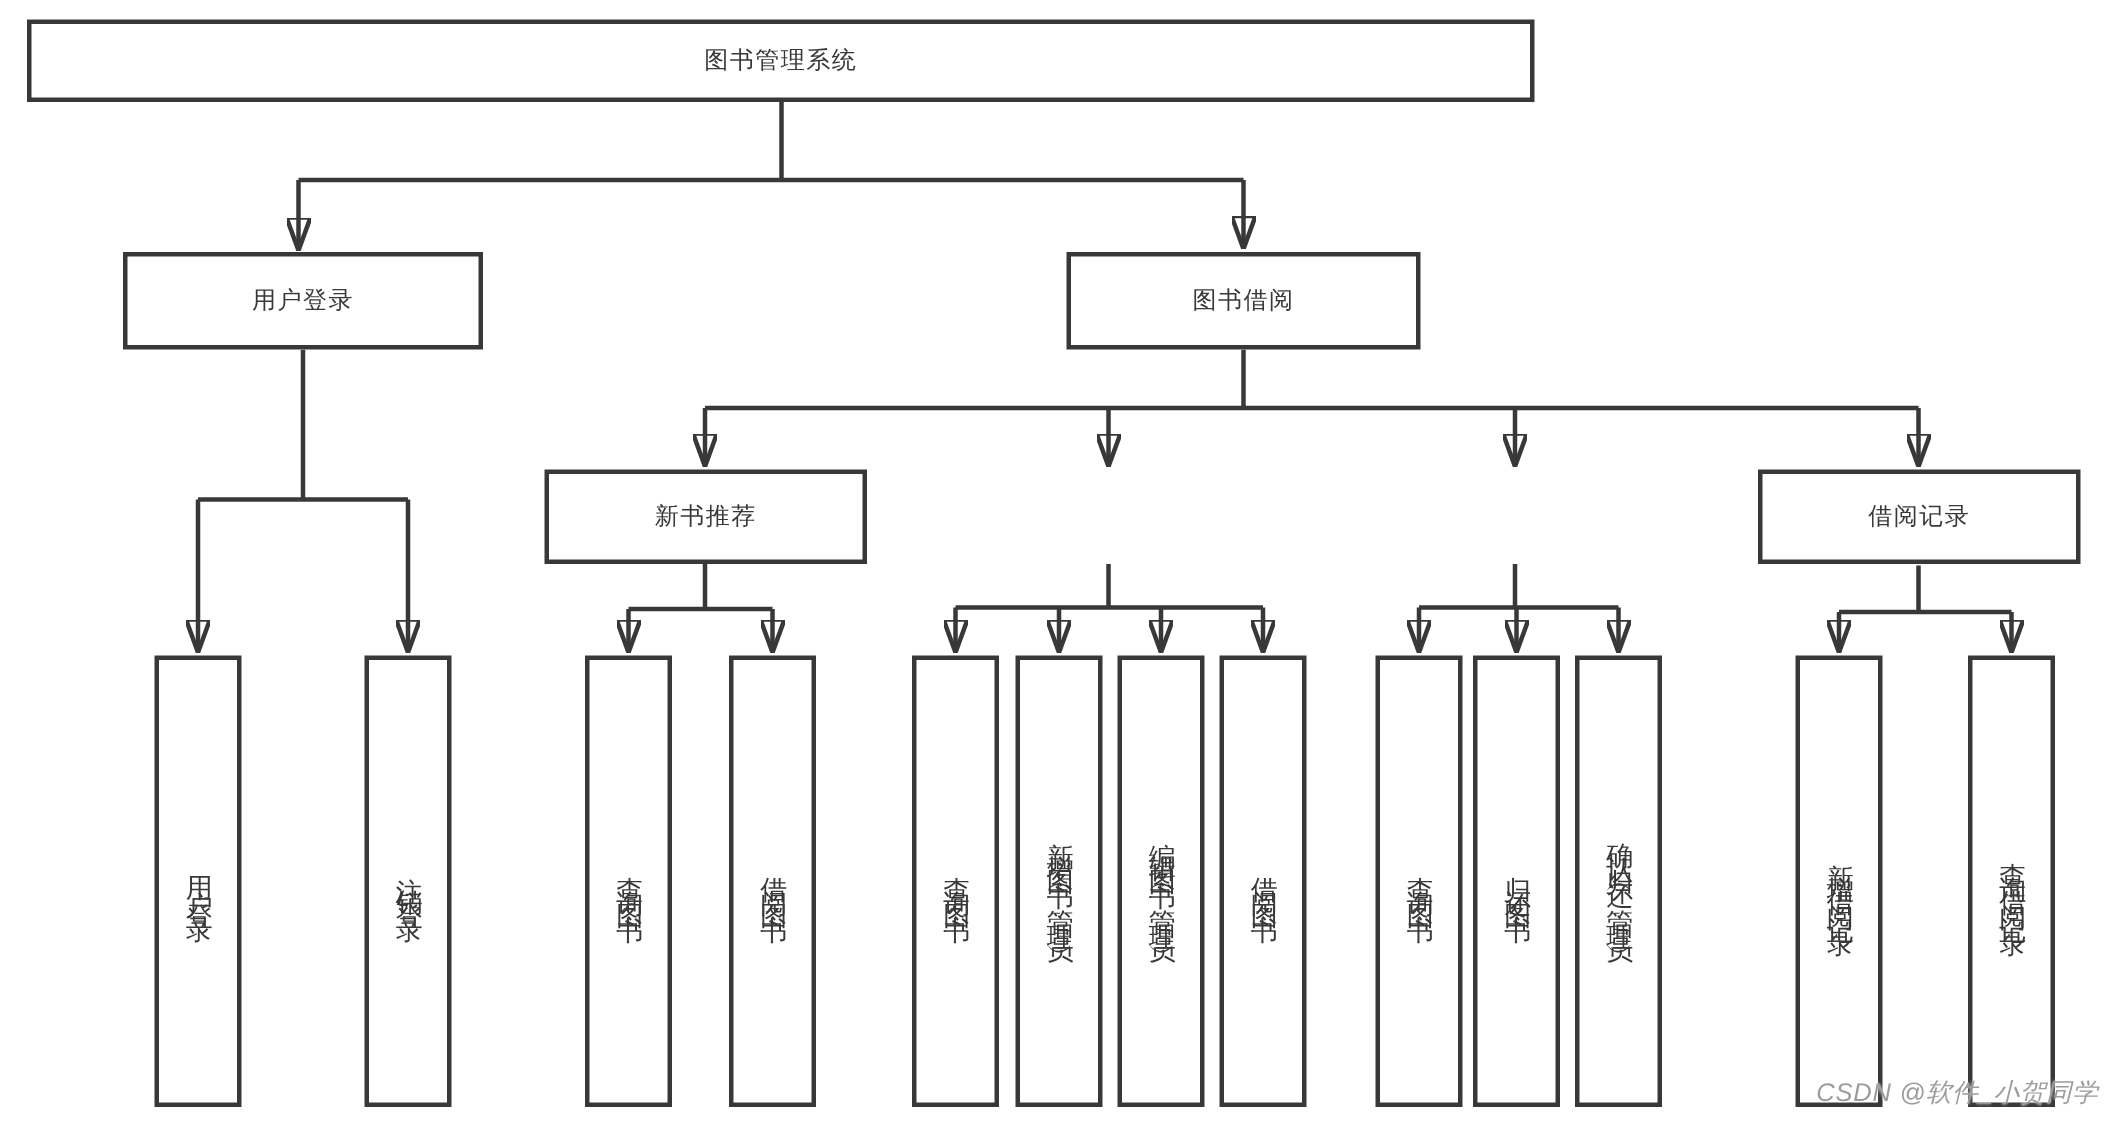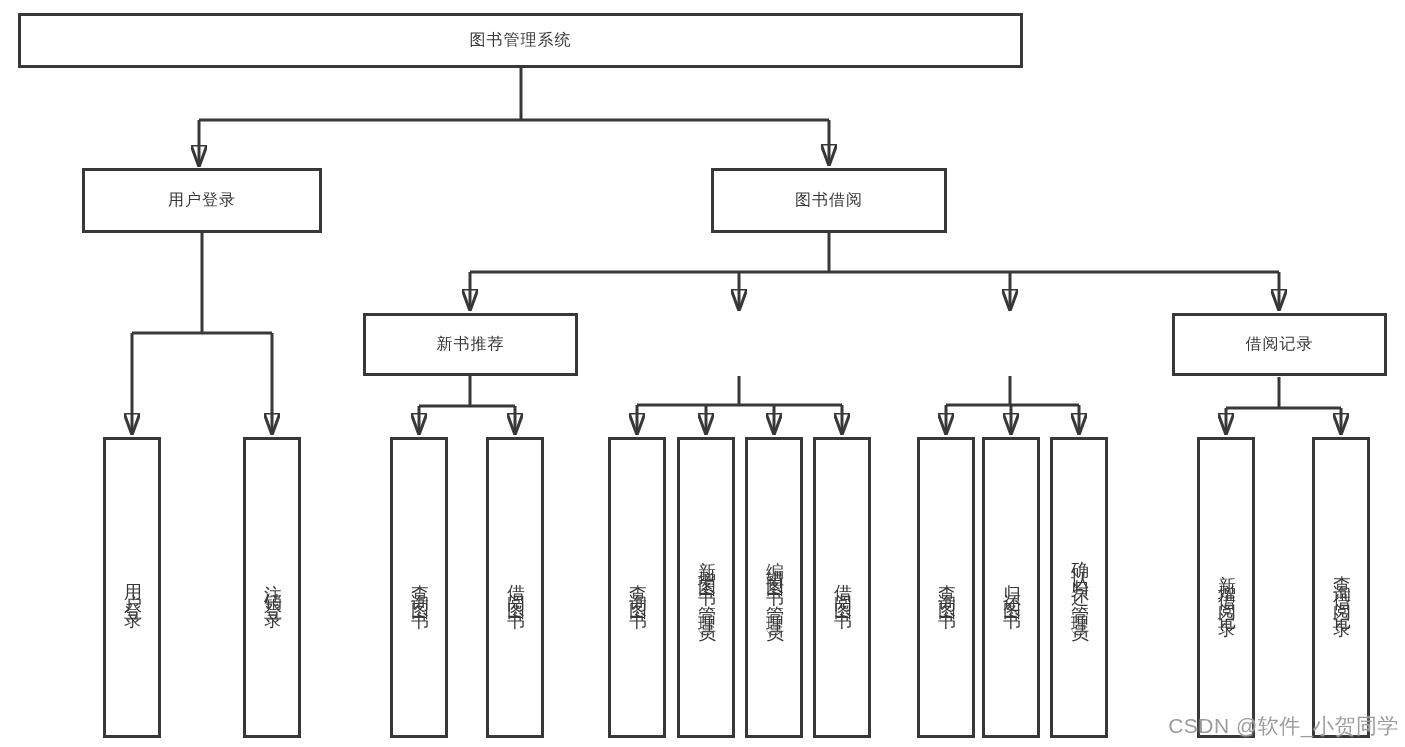--- a/index.html
+++ b/index.html
@@ -30,25 +30,26 @@
     font-size:18px;
     letter-spacing:9px;
     line-height:1.1;
     top:437px;height:301px;width:58px;
   }
   .l2{top:168px;height:65px;}
   .l3{top:313px;height:63px;width:215px;}
   .watermark{
     position:absolute;
     right:6px;bottom:7px;
-    font-size:21px;
+    font-size:17px;
     letter-spacing:.5px;
     color:#9c9c9c;
     text-shadow:0 0 2px rgba(255,255,255,.9);
     white-space:nowrap;
+    font-style:italic;
   }
 </style>
 </head>
 <body>
 
 <div class="stage">
 
   <svg class="connectors" viewBox="0 0 1405 747" xmlns="http://www.w3.org/2000/svg">
     <defs>
       <marker id="arrow" markerUnits="userSpaceOnUse" markerWidth="22" markerHeight="16" viewBox="0 0 22 16" refX="21" refY="8" orient="auto">

